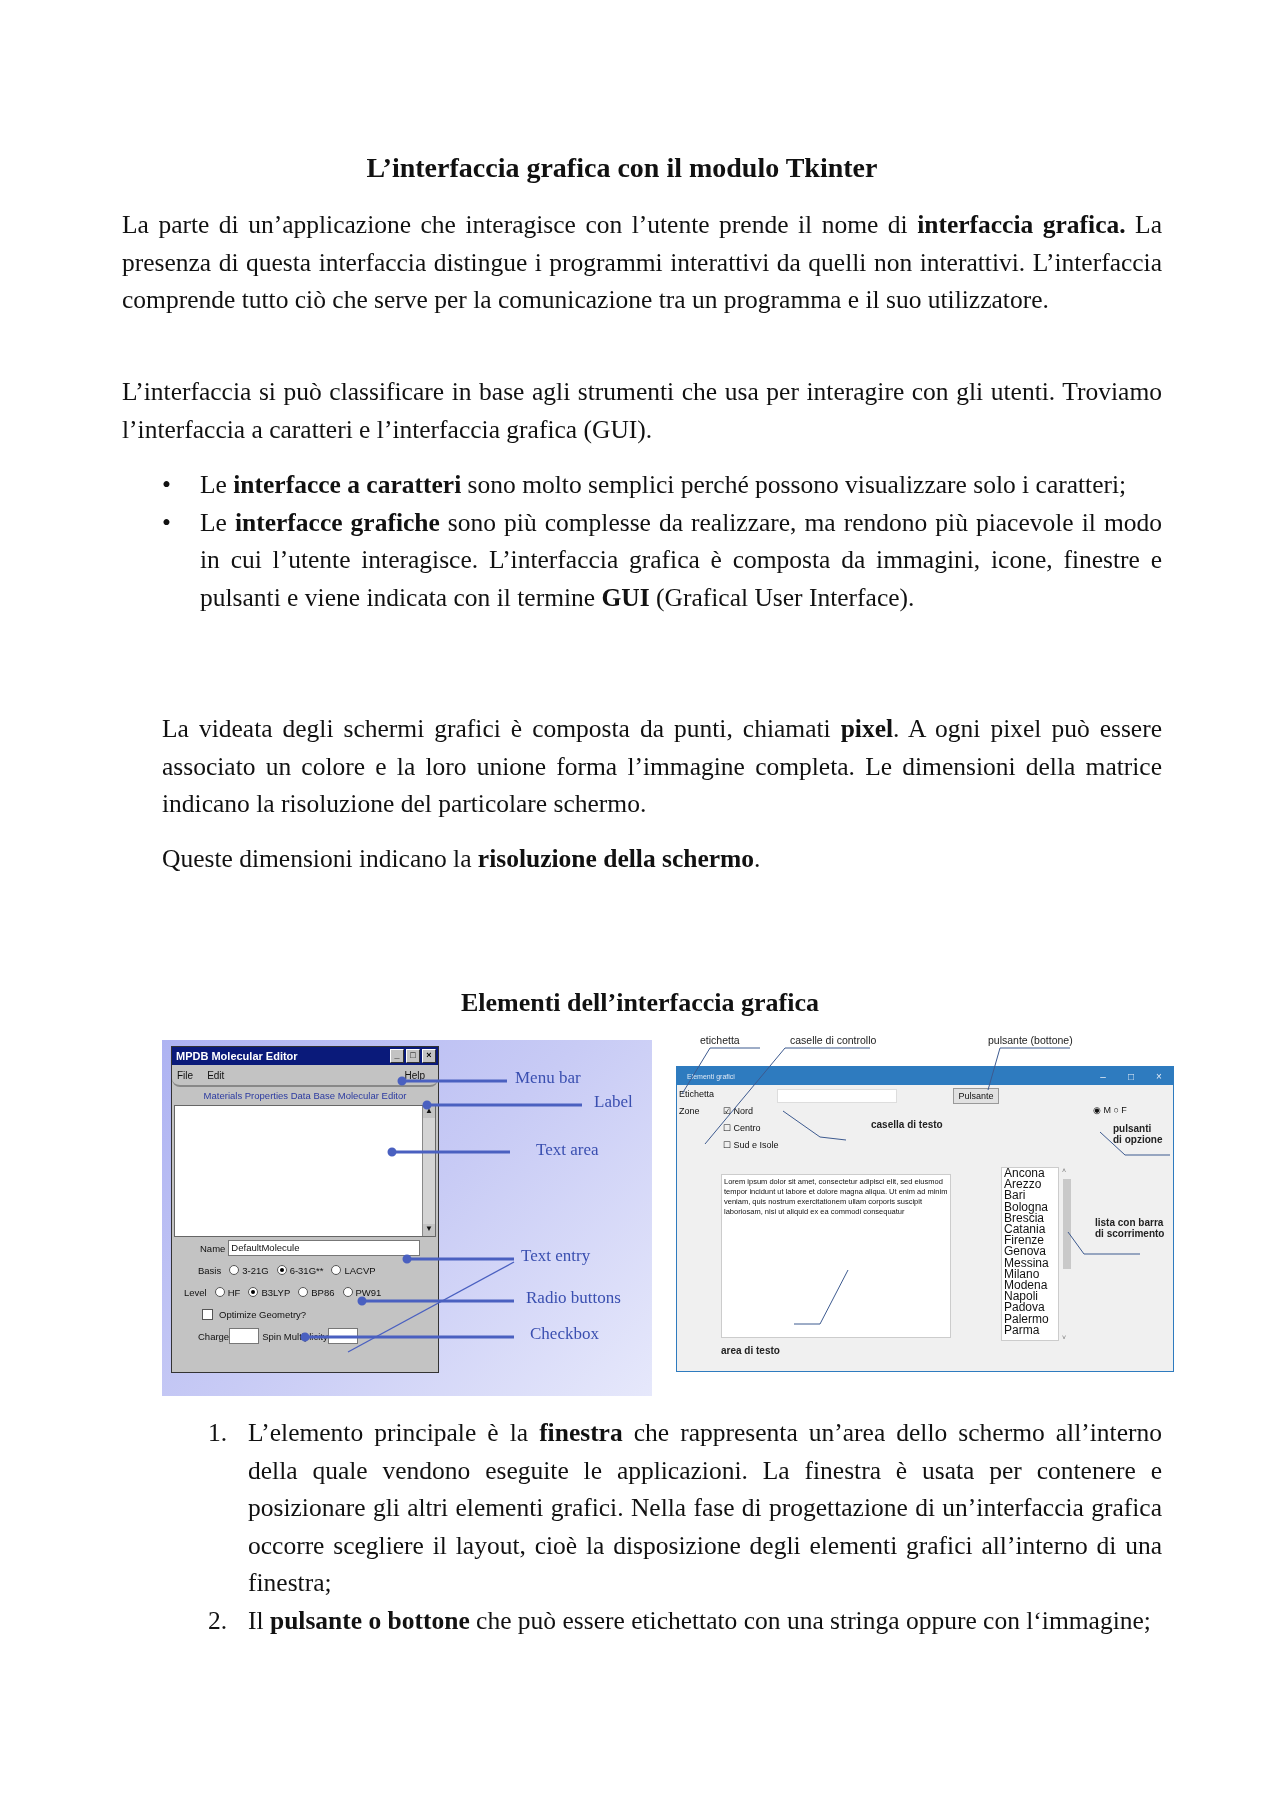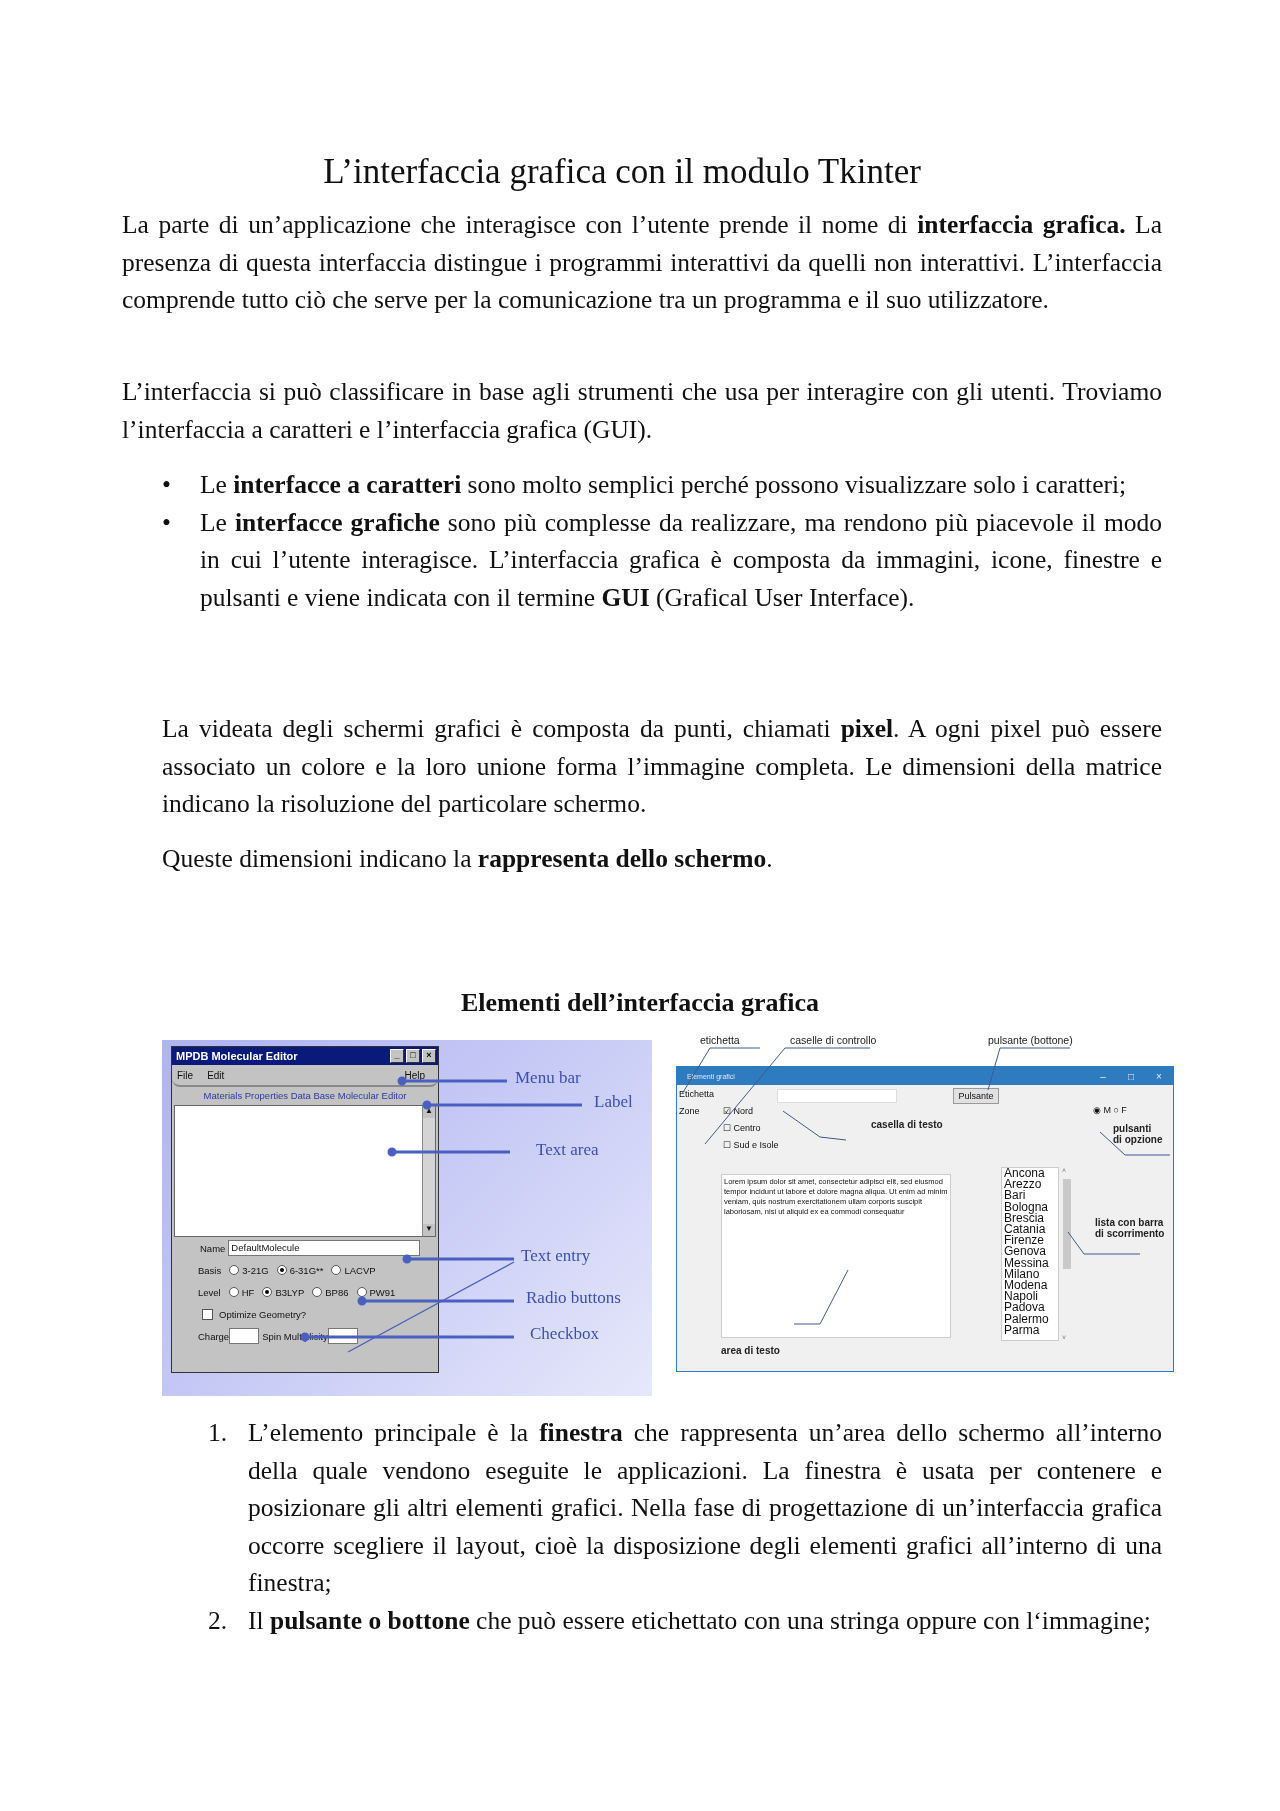--- a/index.html
+++ b/index.html
@@ -1,20 +1,20 @@
 <!DOCTYPE html>
 <html><head>
 <meta charset="utf-8">
 <style>
   html, body { margin: 0; padding: 0; background: #ffffff; }
   body { width: 1280px; height: 1811px; position: relative; overflow: hidden;
          font-family: "Liberation Serif", "DejaVu Serif", serif; color: #111; }
   .page { position: absolute; left: 0; top: 0; width: 1280px; height: 1811px; }
   .title { position: absolute; top: 152px; left: 0; width: 1244px; text-align: center;
-           font-weight: normal; font-size: 35px; }
+           font-weight: bold; font-size: 28px; }
   .para { position: absolute; font-size: 25.5px; line-height: 37.5px; text-align: justify;
           text-align-last: left; }
   .p1 { left: 122px; top: 206px; width: 1040px; }
   .p2 { left: 122px; top: 373px; width: 1040px; }
   ul.bullets { position: absolute; left: 122px; top: 466px; width: 1040px; margin: 0; padding: 0;
                list-style: none; font-size: 25.5px; line-height: 37.5px; }
   ul.bullets li { position: relative; padding-left: 78px; text-align: justify; text-align-last: left; }
   ul.bullets li .dot { position: absolute; left: 40px; top: 0; }
   .p3 { left: 162px; top: 710px; width: 1000px; }
   .p4 { left: 162px; top: 840px; width: 1000px; }
@@ -97,21 +97,21 @@
 
   <div class="para p2">L’interfaccia si può classificare in base agli strumenti che usa per interagire con gli utenti. Troviamo l’interfaccia a caratteri e l’interfaccia grafica (GUI).</div>
 
   <ul class="bullets">
     <li><span class="dot">•</span><span>Le </span><b>interfacce a caratteri</b><span> sono molto semplici perché possono visualizzare solo i caratteri;</span></li>
     <li><span class="dot">•</span><span>Le </span><b>interfacce grafiche</b><span> sono più complesse da realizzare, ma rendono più piacevole il modo in cui l’utente interagisce. L’interfaccia grafica è composta da immagini, icone, finestre e pulsanti e viene indicata con il termine </span><b>GUI</b><span> (Grafical User Interface).</span></li>
   </ul>
 
   <div class="para p3"><span>La videata degli schermi grafici è composta da punti, chiamati </span><b>pixel</b><span>. A ogni pixel può essere associato un colore e la loro unione forma l’immagine completa. Le dimensioni della matrice indicano la risoluzione del particolare schermo.</span></div>
 
-  <div class="para p4"><span>Queste dimensioni indicano la </span><b>rappresenta dello schermo</b><span>.</span></div>
+  <div class="para p4"><span>Queste dimensioni indicano la </span><b>risoluzione della schermo</b><span>.</span></div>
 
 
   <div class="subtitle">Elementi dell’interfaccia grafica</div>
 
   <div class="fig1">
     <div class="win">
       <div class="titlebar">
         <span class="ttl">MPDB Molecular Editor</span>
         <span class="wbtn">_</span>
         <span class="wbtn">□</span>
@@ -135,21 +135,21 @@
       </div>
       <div class="row" style="padding-left:26px;">
         <span>Basis</span>
         <span class="radio"></span>
           <span>3-21G</span>
         <span class="radio on"></span>
           <span>6-31G**</span>
         <span class="radio"></span>
           <span>LACVP</span>
       </div>
-      <div class="row" style="padding-left:26px;">
+      <div class="row" style="padding-left:12px;">
         <span>Level</span>
         <span class="radio"></span>
           <span>HF</span>
         <span class="radio on"></span>
           <span>B3LYP</span>
         <span class="radio"></span>
           <span>BP86</span>
         <span class="radio"></span>
           <span>PW91</span>
       </div>

